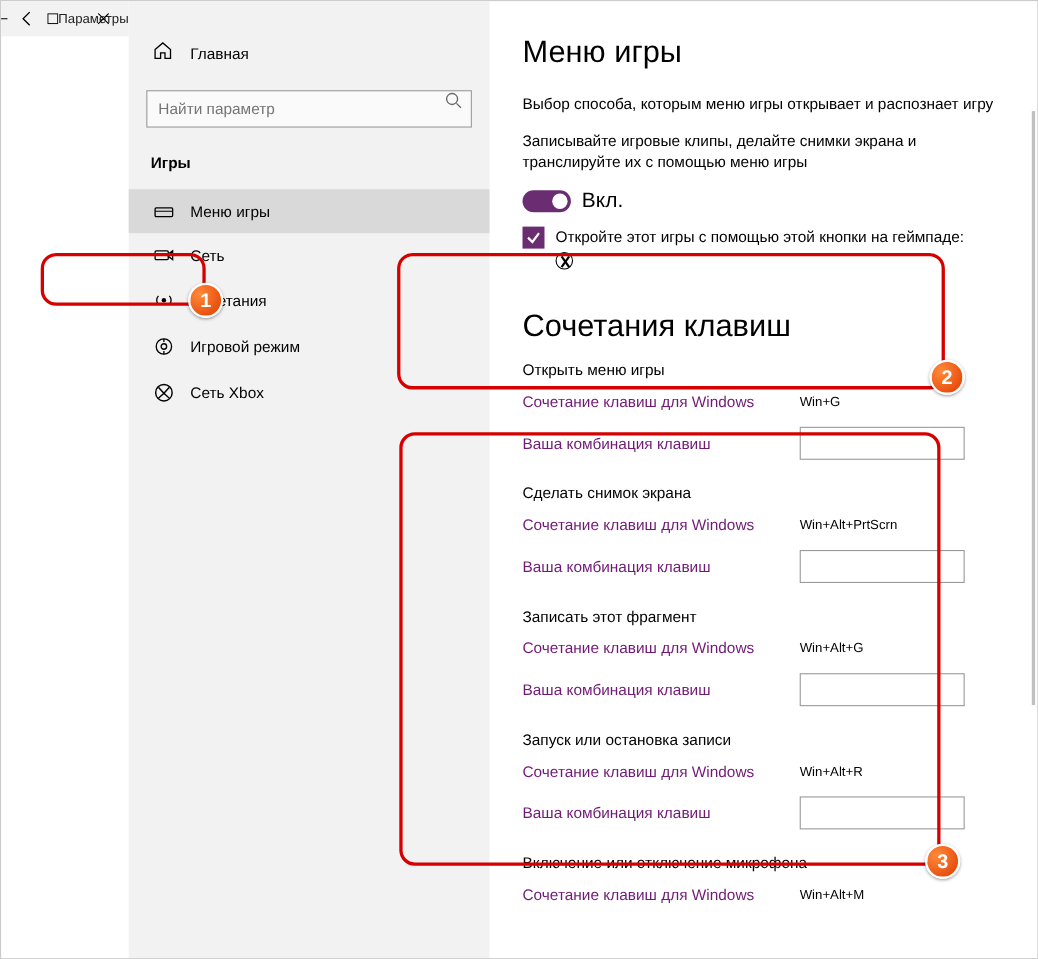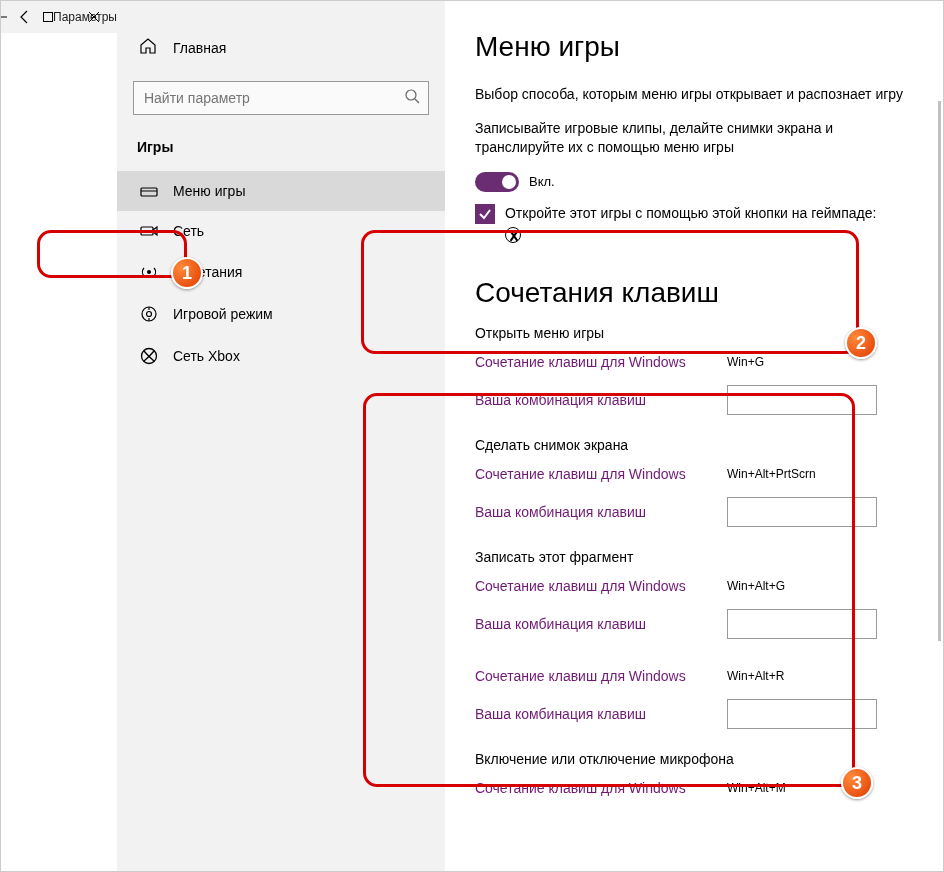--- a/index.html
+++ b/index.html
@@ -71,21 +71,20 @@
   cursor: pointer;
 }
 .home-row .icon { width: 20px; margin-right: 14px; }
 .home-row .label { font-size: 14px; color: #000; }
 .searchbox {
   margin: 14px 16px 18px 16px;
   height: 34px;
   border: 1px solid #999;
   background: #fafafa;
   display: flex;
-  align-items: center;
   padding: 0 8px 0 10px;
 }
 .searchbox input {
   flex: 1;
   border: none;
   background: transparent;
   font-size: 14px;
   outline: none;
   color: #666;
 }
@@ -141,21 +140,21 @@
 }
 .toggle .knob {
   position: absolute;
   right: 3px;
   top: 3px;
   width: 14px;
   height: 14px;
   border-radius: 50%;
   background: #fff;
 }
-.toggle-label { font-size: 13px; }
+.toggle-label { font-size: 19px; }
 .check-row {
   display: flex;
   align-items: flex-start;
   margin-top: 8px;
 }
 .checkbox {
   width: 20px;
   height: 20px;
   background: #6b2d72;
   margin-right: 10px;
@@ -416,20 +415,21 @@
             <div class="shortcut-row">
               <div class="shortcut-label">Сочетание клавиш для Windows</div>
               <div class="shortcut-value">Win+Alt+G</div>
             </div>
             <div class="shortcut-row">
               <div class="shortcut-label">Ваша комбинация клавиш</div>
               <input class="shortcut-input" style="">
             </div>
           </div>
           <div class="shortcut-block">
+            <div class="shortcut-title">Запуск или остановка записи</div>
             <div class="shortcut-row">
               <div class="shortcut-label">Сочетание клавиш для Windows</div>
               <div class="shortcut-value">Win+Alt+R</div>
             </div>
             <div class="shortcut-row">
               <div class="shortcut-label">Ваша комбинация клавиш</div>
               <input class="shortcut-input" style="">
             </div>
           </div>
           <div class="shortcut-block">

